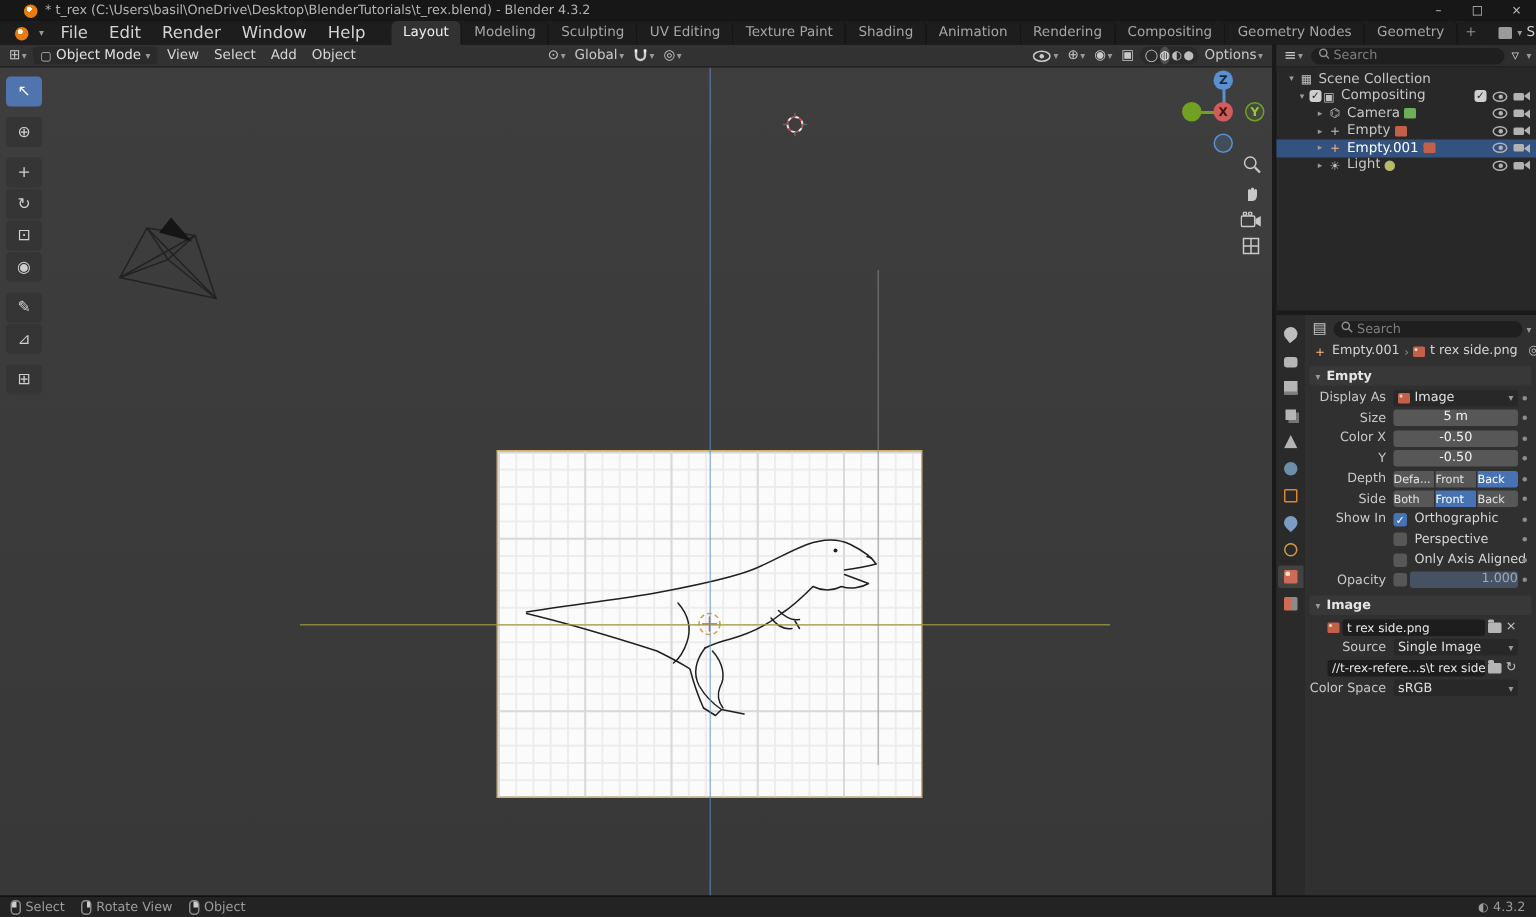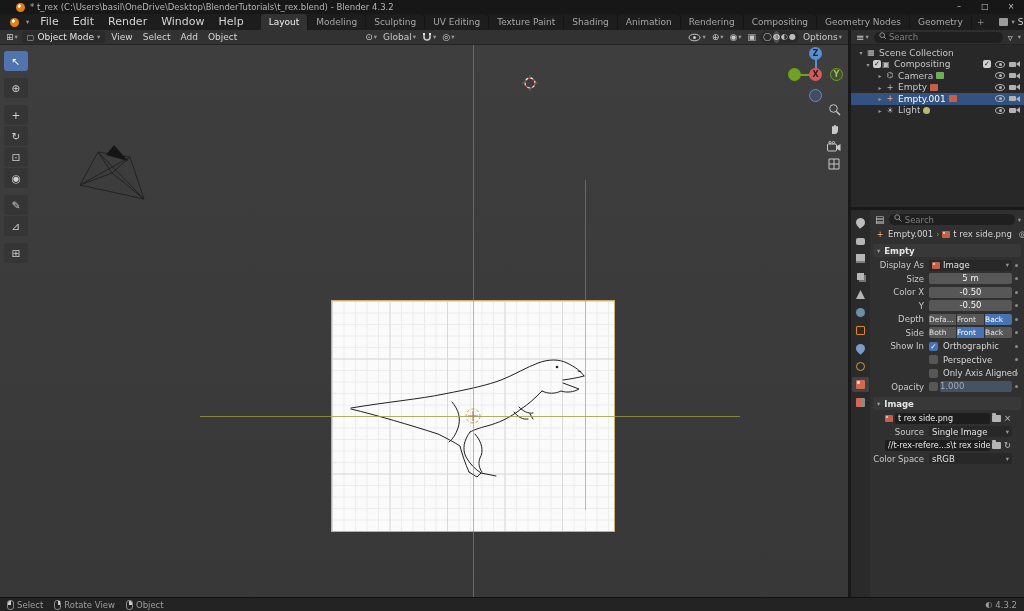--- a/index.html
+++ b/index.html
@@ -119,21 +119,21 @@
   .num{flex:1;height:11px;background:#575757;border-radius:2px;text-align:center;font-size:8.5px;color:#f2f2f2;line-height:11px}
   .seg{flex:1;display:flex;gap:1px;height:11px;min-width:0}
   .seg span{flex:1;background:#575757;font-size:7.5px;color:#e3e3e3;text-align:left;line-height:11px;overflow:hidden;white-space:nowrap}
   .seg span:first-child{border-radius:2px 0 0 2px}
   .seg span:last-child{border-radius:0 2px 2px 0}
   .seg span.on{background:#4772b3;color:#fff}
   .cb{width:9px;height:9px;background:#575757;border-radius:2px;position:relative;flex:none}
   .cb.on{background:#4772b3}
   .cb.on::after{content:"✓";position:absolute;inset:0;font-size:7.5px;line-height:9px;text-align:center;color:#fff}
   .cb-label{font-size:8.5px;color:#d6d6d6;margin-left:3px;white-space:nowrap}
-  .slider{flex:1;height:11px;border-radius:2px;background:#49586d;text-align:left;font-size:8.5px;color:#b4bfd0;line-height:11px;opacity:.85}
+  .slider{flex:1;height:11px;border-radius:2px;background:#49586d;text-align:right;font-size:8.5px;color:#b4bfd0;line-height:11px;opacity:.85}
   .field{flex:1;height:11px;background:#1d1d1d;border-radius:2px;display:flex;align-items:center;padding:0 3px;gap:3px;font-size:8px;color:#e8e8e8;min-width:0;white-space:nowrap;overflow:hidden}
   .mini-img{width:8px;height:7px;background:#c4604a;border-radius:1px;flex:none;position:relative}
   .mini-img::after{content:"";position:absolute;left:1px;top:1px;width:2px;height:2px;border-radius:50%;background:#f2dcc0}
   .i-folder{width:9px;height:7px;background:#b5b5b5;border-radius:1px;position:relative;flex:none}
   .i-folder::before{content:"";position:absolute;top:-2px;left:0;width:4px;height:2px;background:#b5b5b5;border-radius:1px 1px 0 0}
   .ib{color:#c3c3c3;font-size:8.5px;padding:0 1px;flex:none}
 
   
   .s-tool{background:#bdbdbd;border-radius:50% 50% 50% 0;transform:rotate(-40deg)}
   .s-render{background:#b5b5b5;border-radius:2px;height:7px;margin-top:1px}

